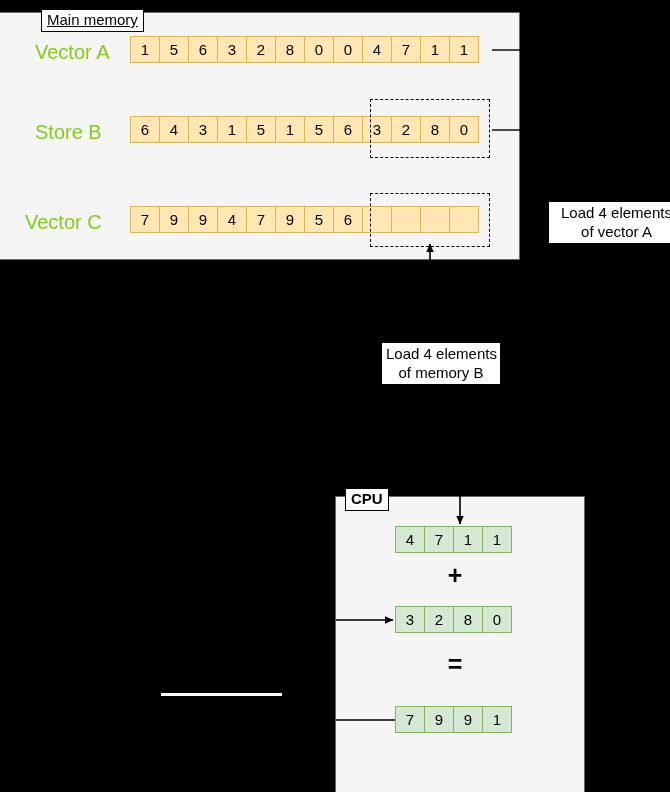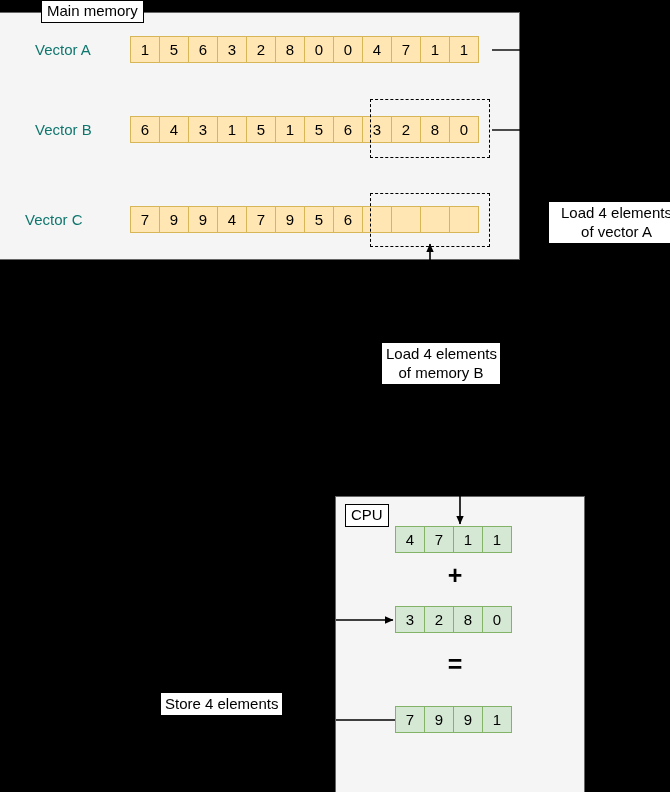--- a/index.html
+++ b/index.html
@@ -43,26 +43,26 @@
     position: absolute;
     background: #ffffff;
     border: 1px solid #000000;
     color: #000000;
     font-size: 15px;
     line-height: 18px;
     padding: 1px 5px 2px 5px;
     white-space: nowrap;
     box-sizing: border-box;
   }
-  #main-memory-label { left: 41px; top: 0px; }
-  #cpu-label { left: 345px; top: 504px; }
+  #main-memory-label { left: 41px; top: 9px; text-decoration: underline; }
+  #cpu-label { left: 345px; top: 488px; font-weight: bold; }
   .vector-name {
     position: absolute;
-    font-size: 15px;
-    color: #0f766e;
+    font-size: 20px;
+    color: #84cc16;
     white-space: nowrap;
     text-align: right;
   }
   .cells {
     position: absolute;
     display: flex;
   }
   .cell {
     width: 30px;
     height: 27px;
@@ -150,21 +150,21 @@
       <div class="cell mem">2</div>
       <div class="cell mem">8</div>
       <div class="cell mem">0</div>
       <div class="cell mem">0</div>
       <div class="cell mem">4</div>
       <div class="cell mem">7</div>
       <div class="cell mem">1</div>
       <div class="cell mem">1</div>
     </div>
 
-  <div class="vector-name" style="left:35px; top:121px;">Vector B</div>
+  <div class="vector-name" style="left:35px; top:121px;">Store B</div>
   <div class="cells" id="row-b" style="left:130px; top:116px;">
       <div class="cell mem">6</div>
       <div class="cell mem">4</div>
       <div class="cell mem">3</div>
       <div class="cell mem">1</div>
       <div class="cell mem">5</div>
       <div class="cell mem">1</div>
       <div class="cell mem">5</div>
       <div class="cell mem">6</div>
       <div class="cell mem">3</div>
@@ -246,16 +246,15 @@
     <div>Load 4 elements</div>
     <div>of vector A</div>
   </div>
 
   <div class="callout" id="label-load-b">
     <div>Load 4 elements</div>
     <div>of memory B</div>
   </div>
 
   <div class="callout" id="label-store-c">
-    <div>Store 4 elements</div>
   </div>
 
 </div>
 
 </body></html>

